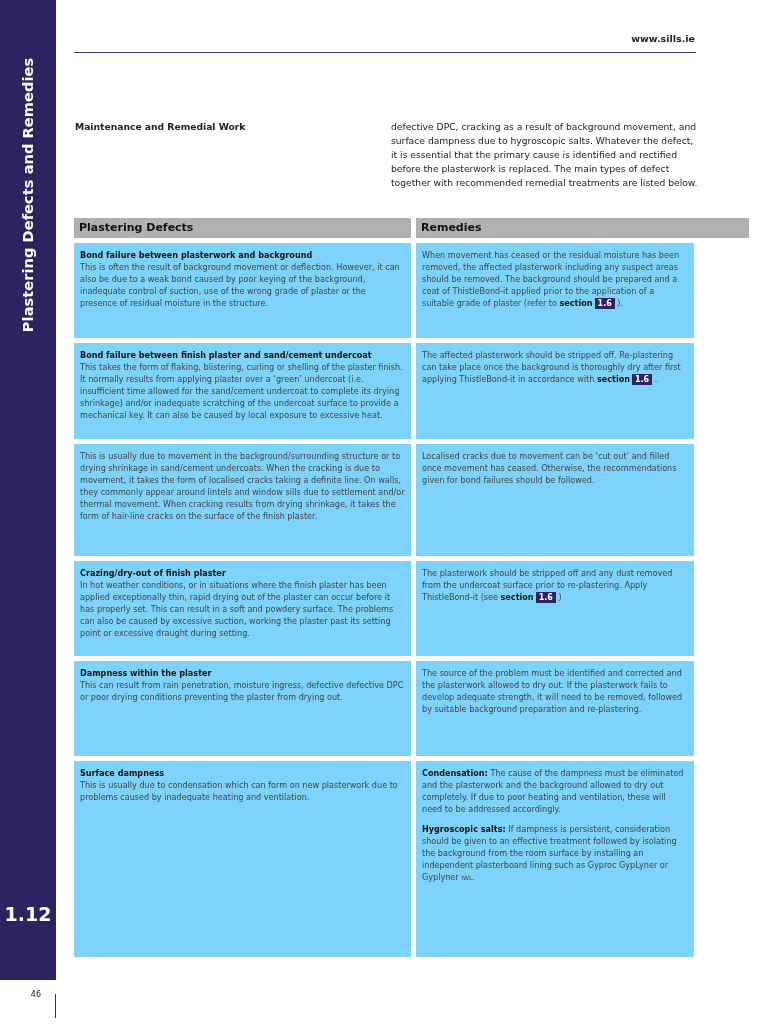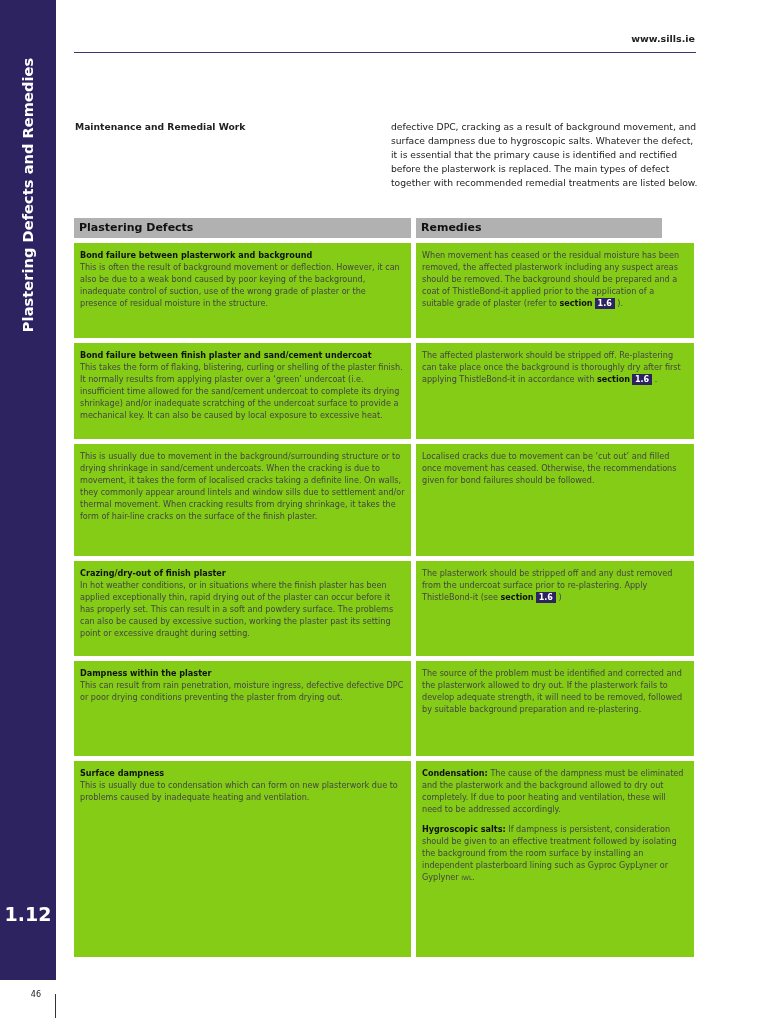--- a/index.html
+++ b/index.html
@@ -10,22 +10,22 @@
   .page-num{position:absolute;left:29px;top:990px;font-size:8px;color:#222;width:12px;text-align:right;}
   .page-line{position:absolute;left:55px;top:994px;width:1px;height:24px;background:#333;}
   .url{position:absolute;right:73px;top:33px;font-size:9.5px;font-weight:bold;color:#222;}
   .rule{position:absolute;left:74px;top:52px;width:622px;height:1px;background:#3b3570;}
   .intro{position:absolute;top:120px;font-size:9.2px;line-height:14px;color:#222;}
   .intro.left{left:75px;width:305px;}
   .intro.right{left:391px;width:310px;}
   .intro b{font-weight:bold;}
   .hdr{position:absolute;top:218px;height:20px;background:#b1b1b1;font-weight:bold;font-size:11px;line-height:20px;color:#111;padding-left:5px;box-sizing:border-box;}
   .hdr.l{left:74px;width:337px;}
-  .hdr.r{left:416px;width:246px;padding-left:5px;}
-  .cell{position:absolute;background:#84cc16;box-sizing:border-box;padding:6px 6px 0 6px;font-size:8.1px;line-height:12px;color:#444;}
+  .hdr.r{left:416px;width:333px;padding-left:5px;}
+  .cell{position:absolute;background:#7dd3fc;box-sizing:border-box;padding:6px 6px 0 6px;font-size:8.1px;line-height:12px;color:#444;}
   .cell.l{left:74px;width:337px;}
   .cell.r{left:416px;width:278px;}
   .cell .t{font-weight:bold;color:#111;display:block;}
   .cell b{color:#111;}
   .badge{display:inline-block;background:#2e2361;color:#fff;font-weight:bold;padding:0 3px;line-height:11px;font-size:8px;margin-left:2px;}
   .para2{margin-top:8px;}
   .sc{font-size:6px;}
 </style>
 </head>
 <body>

